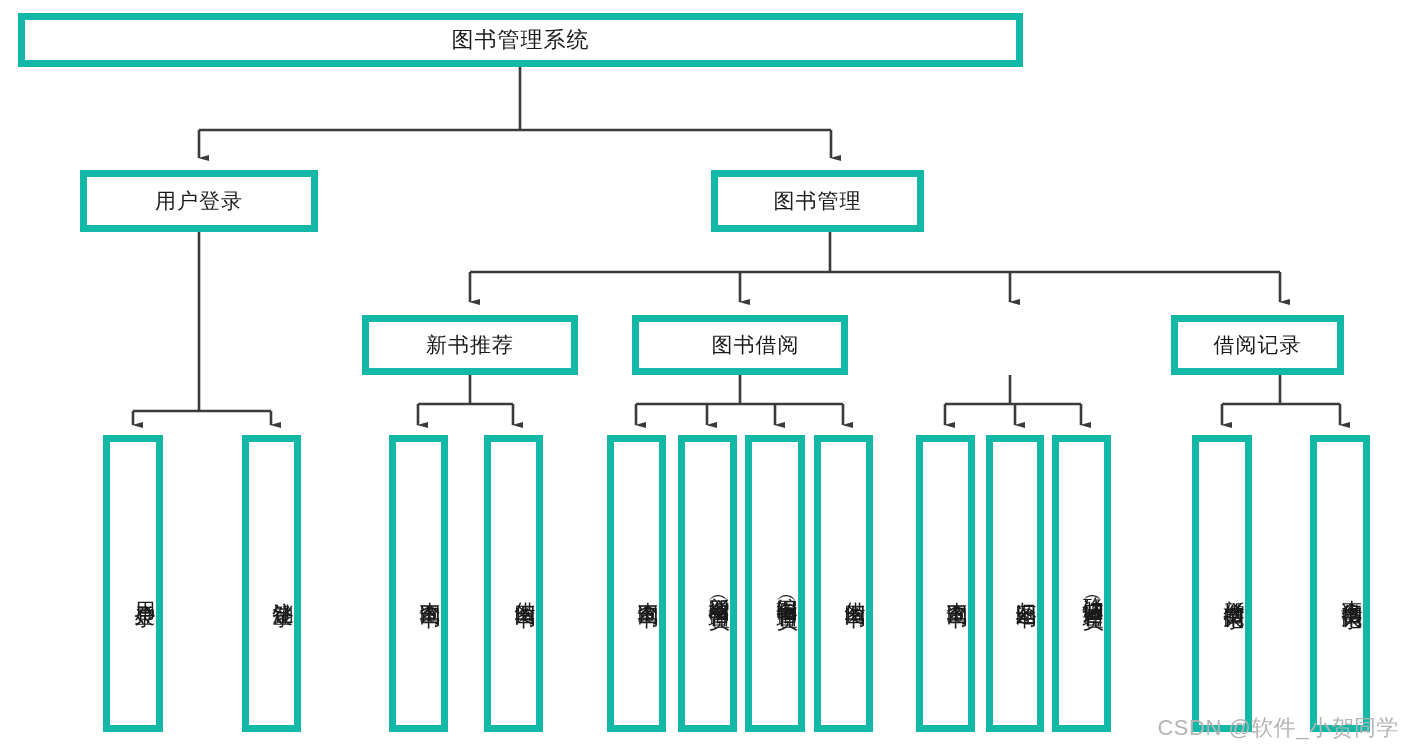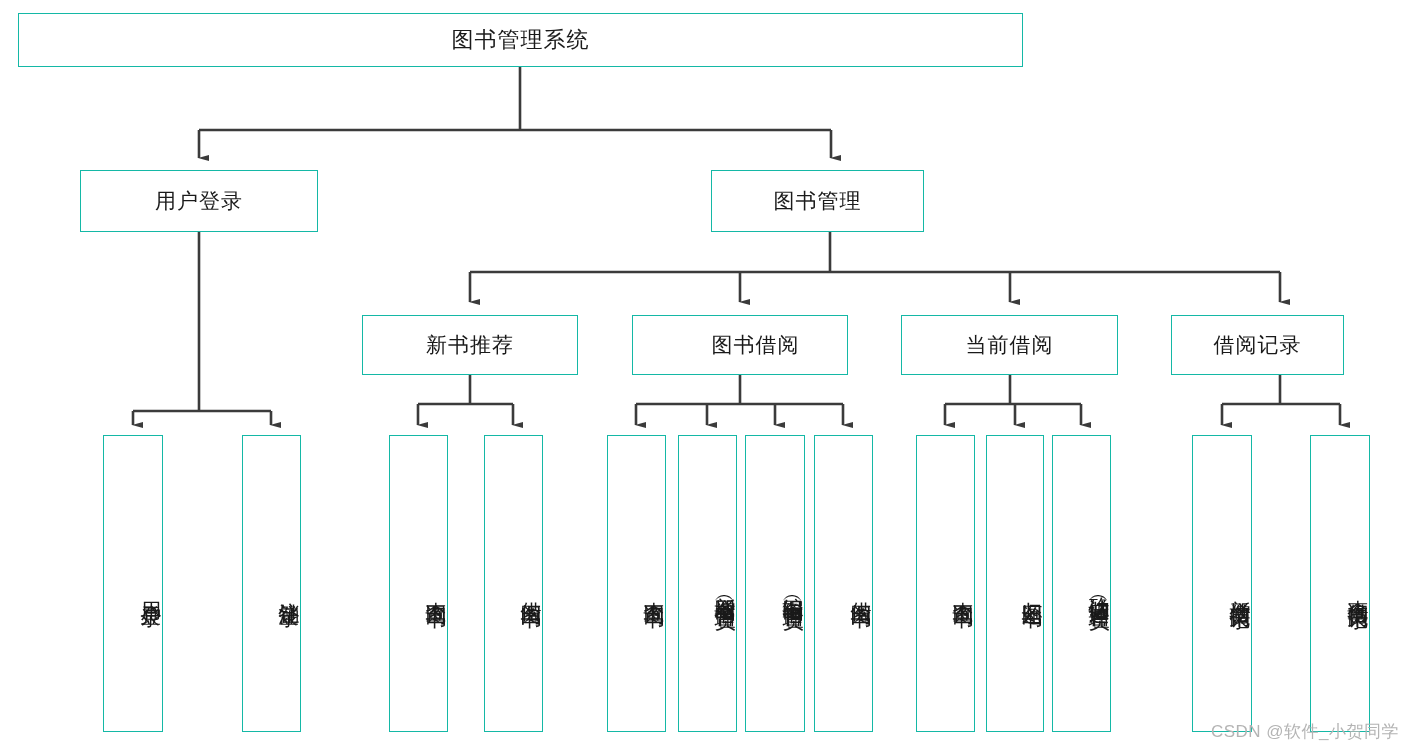--- a/index.html
+++ b/index.html
@@ -22,21 +22,21 @@
     left: 0;
     top: 0;
     width: 1405px;
     height: 747px;
     pointer-events: none;
   }
   .node {
     position: absolute;
     box-sizing: border-box;
     background: #ffffff;
-    border: 1px solid #14b8a6;
+    border: 7px solid #14b8a6;
     display: flex;
     align-items: center;
     justify-content: center;
     color: #1a1a1a;
   }
   .node.h {
     font-size: 21px;
     letter-spacing: 1px;
   }
   .node.v {
@@ -54,21 +54,21 @@
     text-orientation: upright;
     display: block;
   }
   .node.root {
     font-size: 22px;
   }
   .watermark {
     position: absolute;
     right: 6px;
     bottom: 4px;
-    font-size: 17px;
+    font-size: 22px;
     color: #b4b4b4;
     letter-spacing: 0.5px;
     white-space: nowrap;
   }
 </style>
 </head>
 <body>
 
 <div id="canvas">
 
@@ -132,23 +132,20 @@
   <div class="node h" style="left:711px; top:170px; width:213px; height:62px;">
     <span>图书管理</span>
   </div>
 
   <div class="node h" style="left:362px; top:315px; width:216px; height:60px;">
     <span>新书推荐</span>
   </div>
   <div class="node h" style="left:632px; top:315px; width:216px; height:60px;padding-left:31px;">
     <span>图书借阅</span>
   </div>
-  <div class="node h" style="left:901px; top:315px; width:217px; height:60px;">
-    <span>当前借阅</span>
-  </div>
   <div class="node h" style="left:1171px; top:315px; width:173px; height:60px;">
     <span>借阅记录</span>
   </div>
 
   <div class="node v" style="left:103px; top:435px; width:60px; height:297px;">
     <span>用户登录</span>
   </div>
   <div class="node v" style="left:242px; top:435px; width:59px; height:297px;">
     <span>注销登录</span>
   </div>

